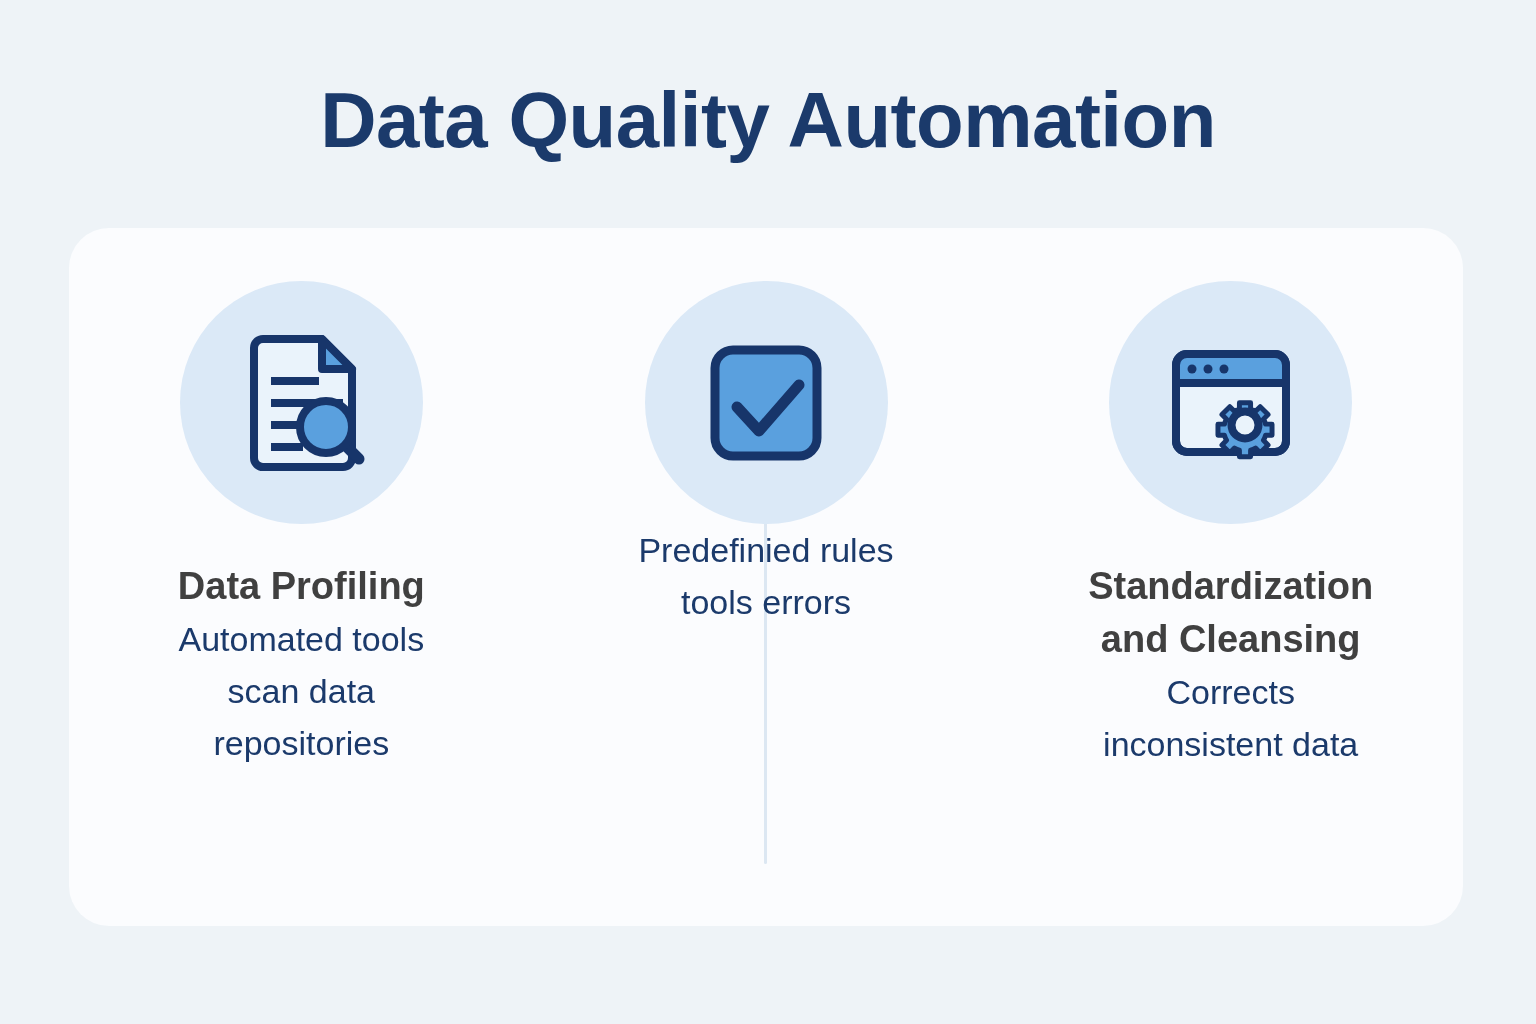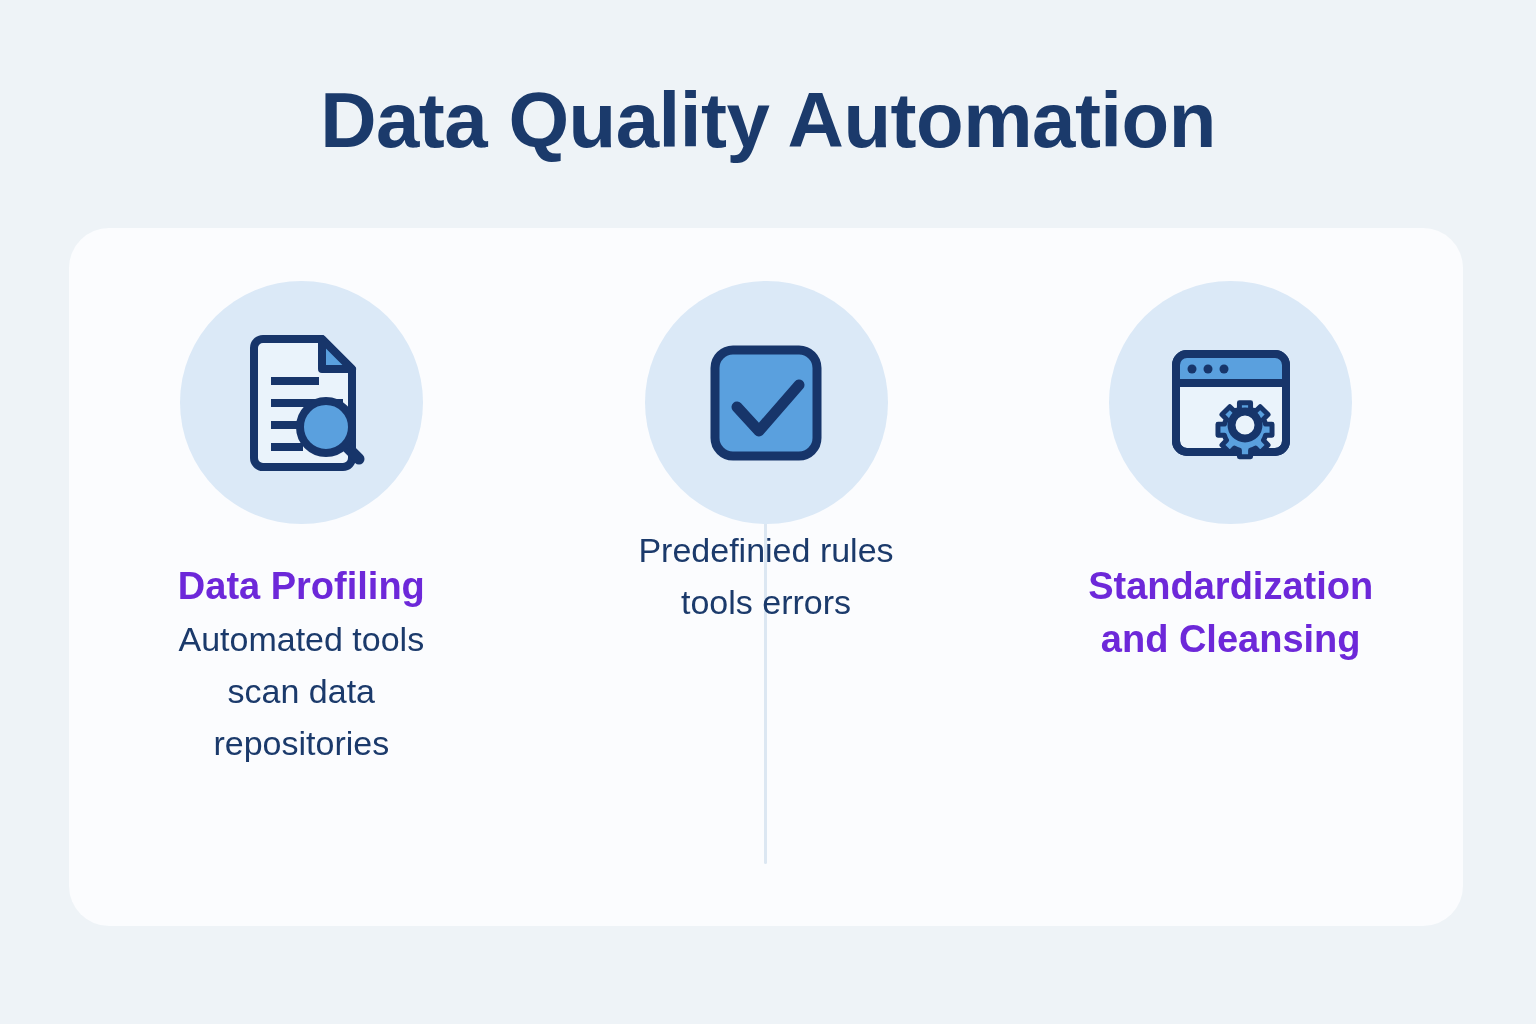--- a/index.html
+++ b/index.html
@@ -87,21 +87,21 @@
     justify-content: center;
     flex: 0 0 auto;
   }
   .icon-circle svg { display: block; }
 
   .card-title {
     margin-top: 36px;
     font-size: 38px;
     line-height: 53px;
     font-weight: bold;
-    color: #6d28d9;
+    color: #404040;
     text-align: center;
     max-width: 330px;
   }
 
   .card-desc {
     font-size: 34px;
     line-height: 52px;
     font-weight: normal;
     color: #1b3a6b;
     text-align: center;
@@ -180,17 +180,18 @@
                        l-12.7 12.7 l-7.5 -7.5 a27 27 0 0 1 -8 3.4 v10.5 h-18 v-10.5
                        a27 27 0 0 1 -8 -3.4 l-7.5 7.5 l-12.7 -12.7 l7.5 -7.5
                        a27 27 0 0 1 -3.4 -8 h-10.5 v-18 h10.5 a27 27 0 0 1 3.4 -8
                        l-7.5 -7.5 l12.7 -12.7 l7.5 7.5 a27 27 0 0 1 8 -3.4 z" fill="#5aa0de" stroke="#17356a" stroke-width="8" stroke-linejoin="round" transform="scale(0.62)"></path>
               <circle cx="0" cy="0" r="13.5" fill="#eaf3fb" stroke="#17356a" stroke-width="8"></circle>
             </g>
           </svg>
         </span>
       </div>
       <div class="card-title">Standardization and Cleansing</div>
+      <div class="card-desc">Corrects inconsistent data</div>
     </div>
 
 
   </div>
 </div>
 
 </body></html>

